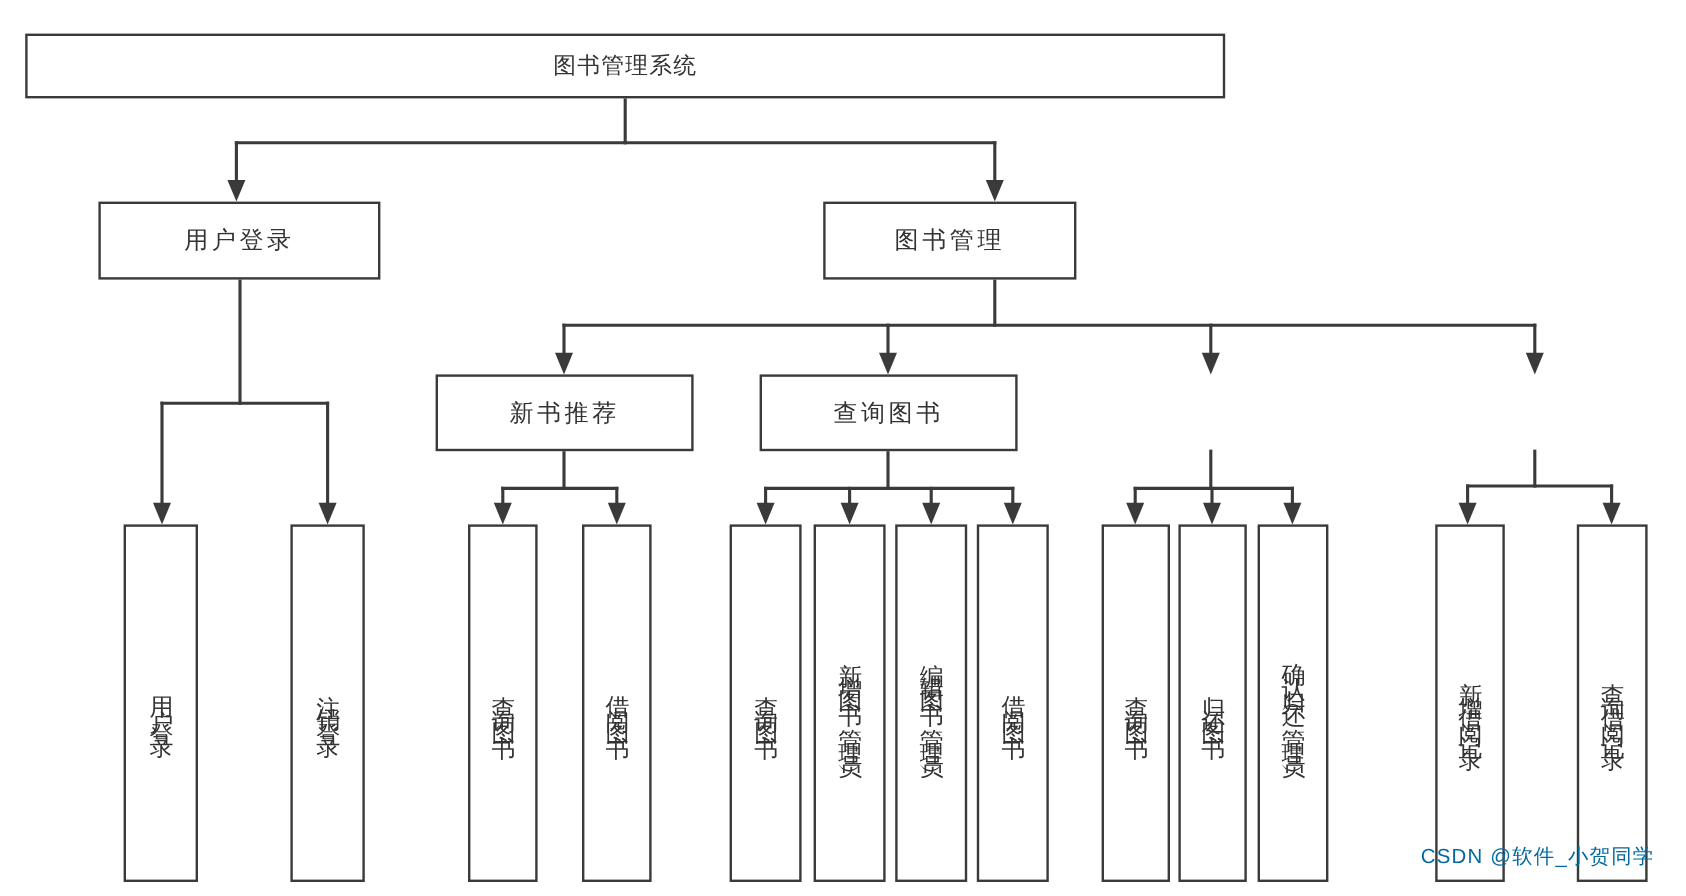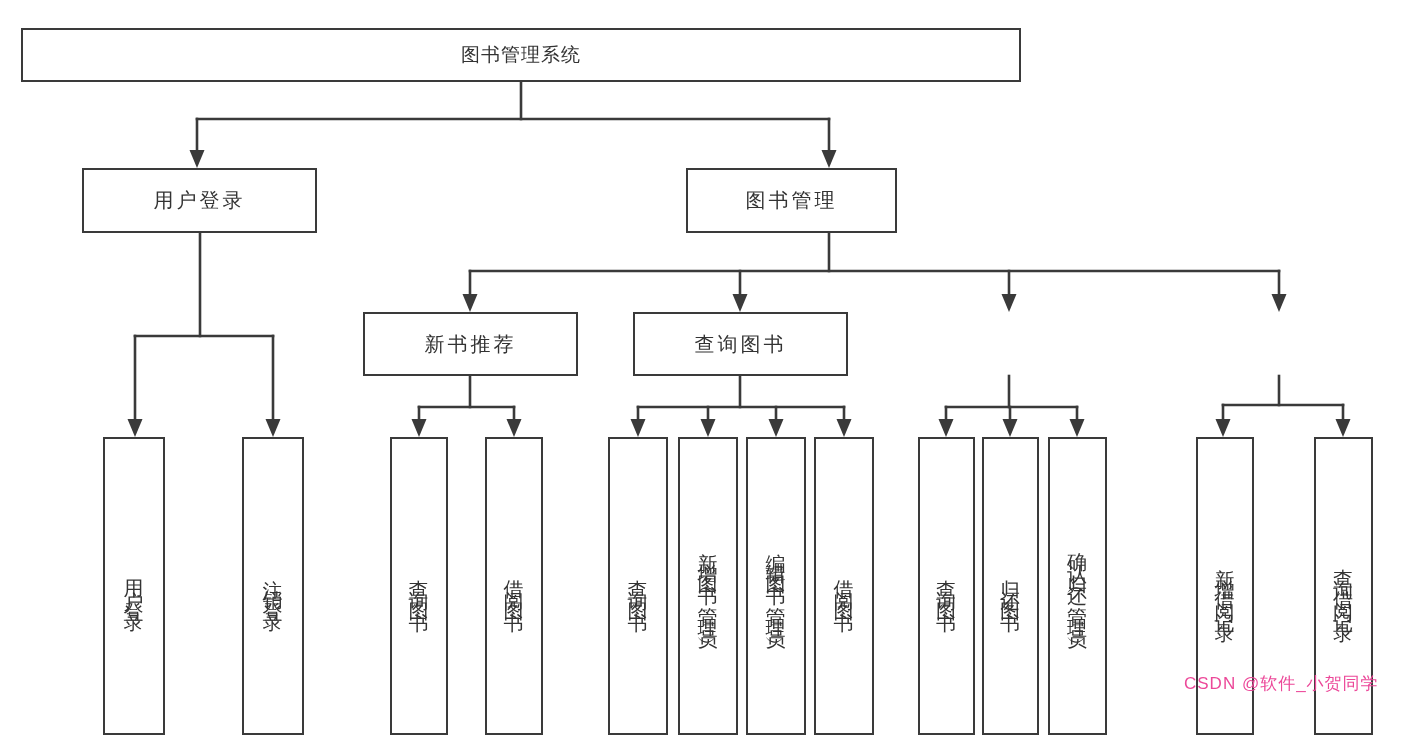--- a/index.html
+++ b/index.html
@@ -34,23 +34,23 @@
   }
   .node.v span{
     writing-mode:vertical-lr;
     text-orientation:mixed;
     font-size:20px;
     letter-spacing:11px;
     line-height:1;
   }
   .watermark{
     position:absolute;
-    left:1184px;top:672px;
+    left:1184px;top:702px;
     font-size:17px;
-    color:#ec4899;
+    color:#0369a1;
     letter-spacing:1px;
     white-space:nowrap;
     z-index:3;
     text-align:center;
   }
 </style>
 </head>
 <body>
 
 <div class="canvas">

